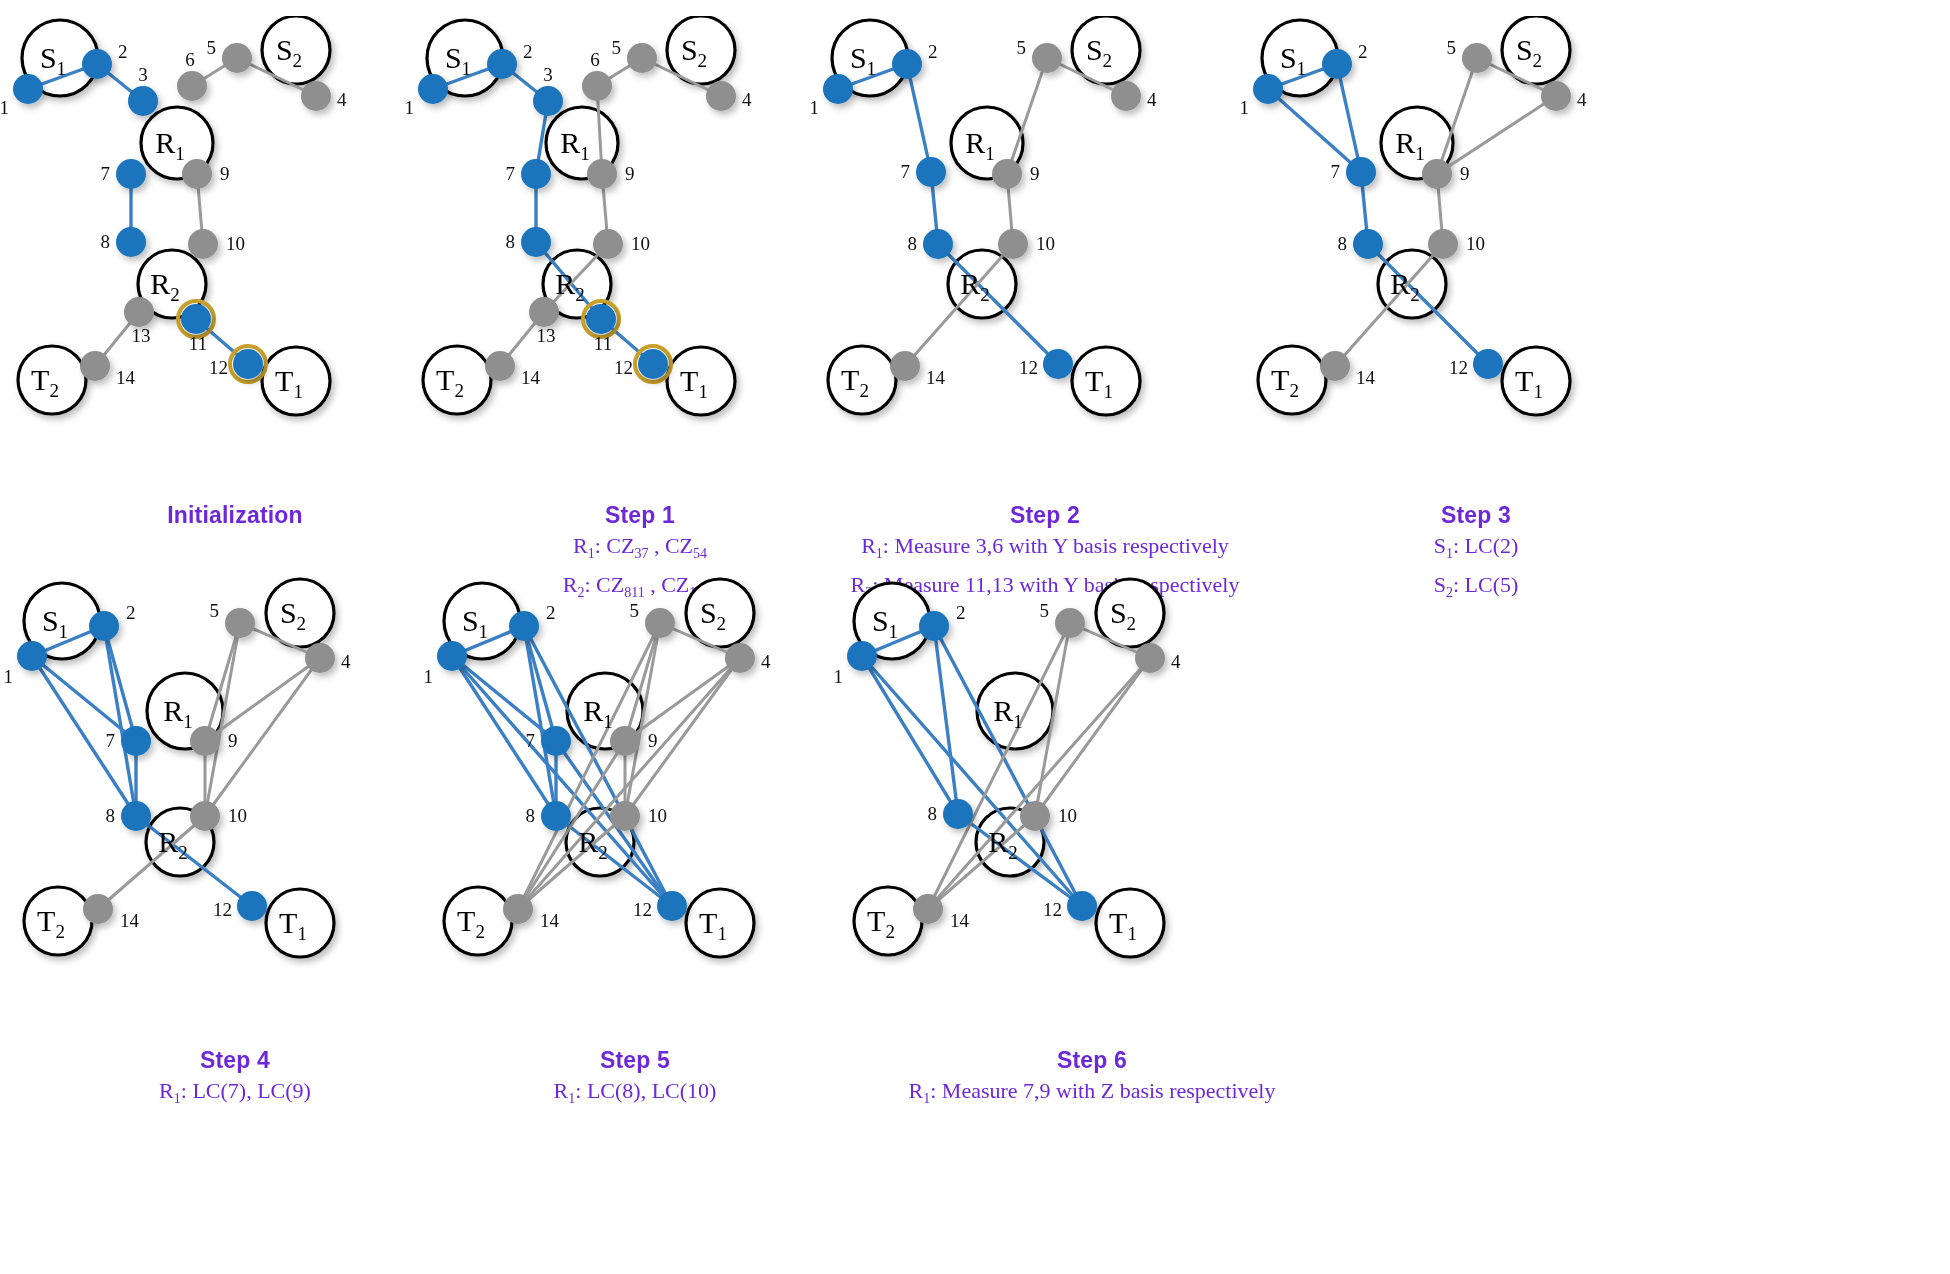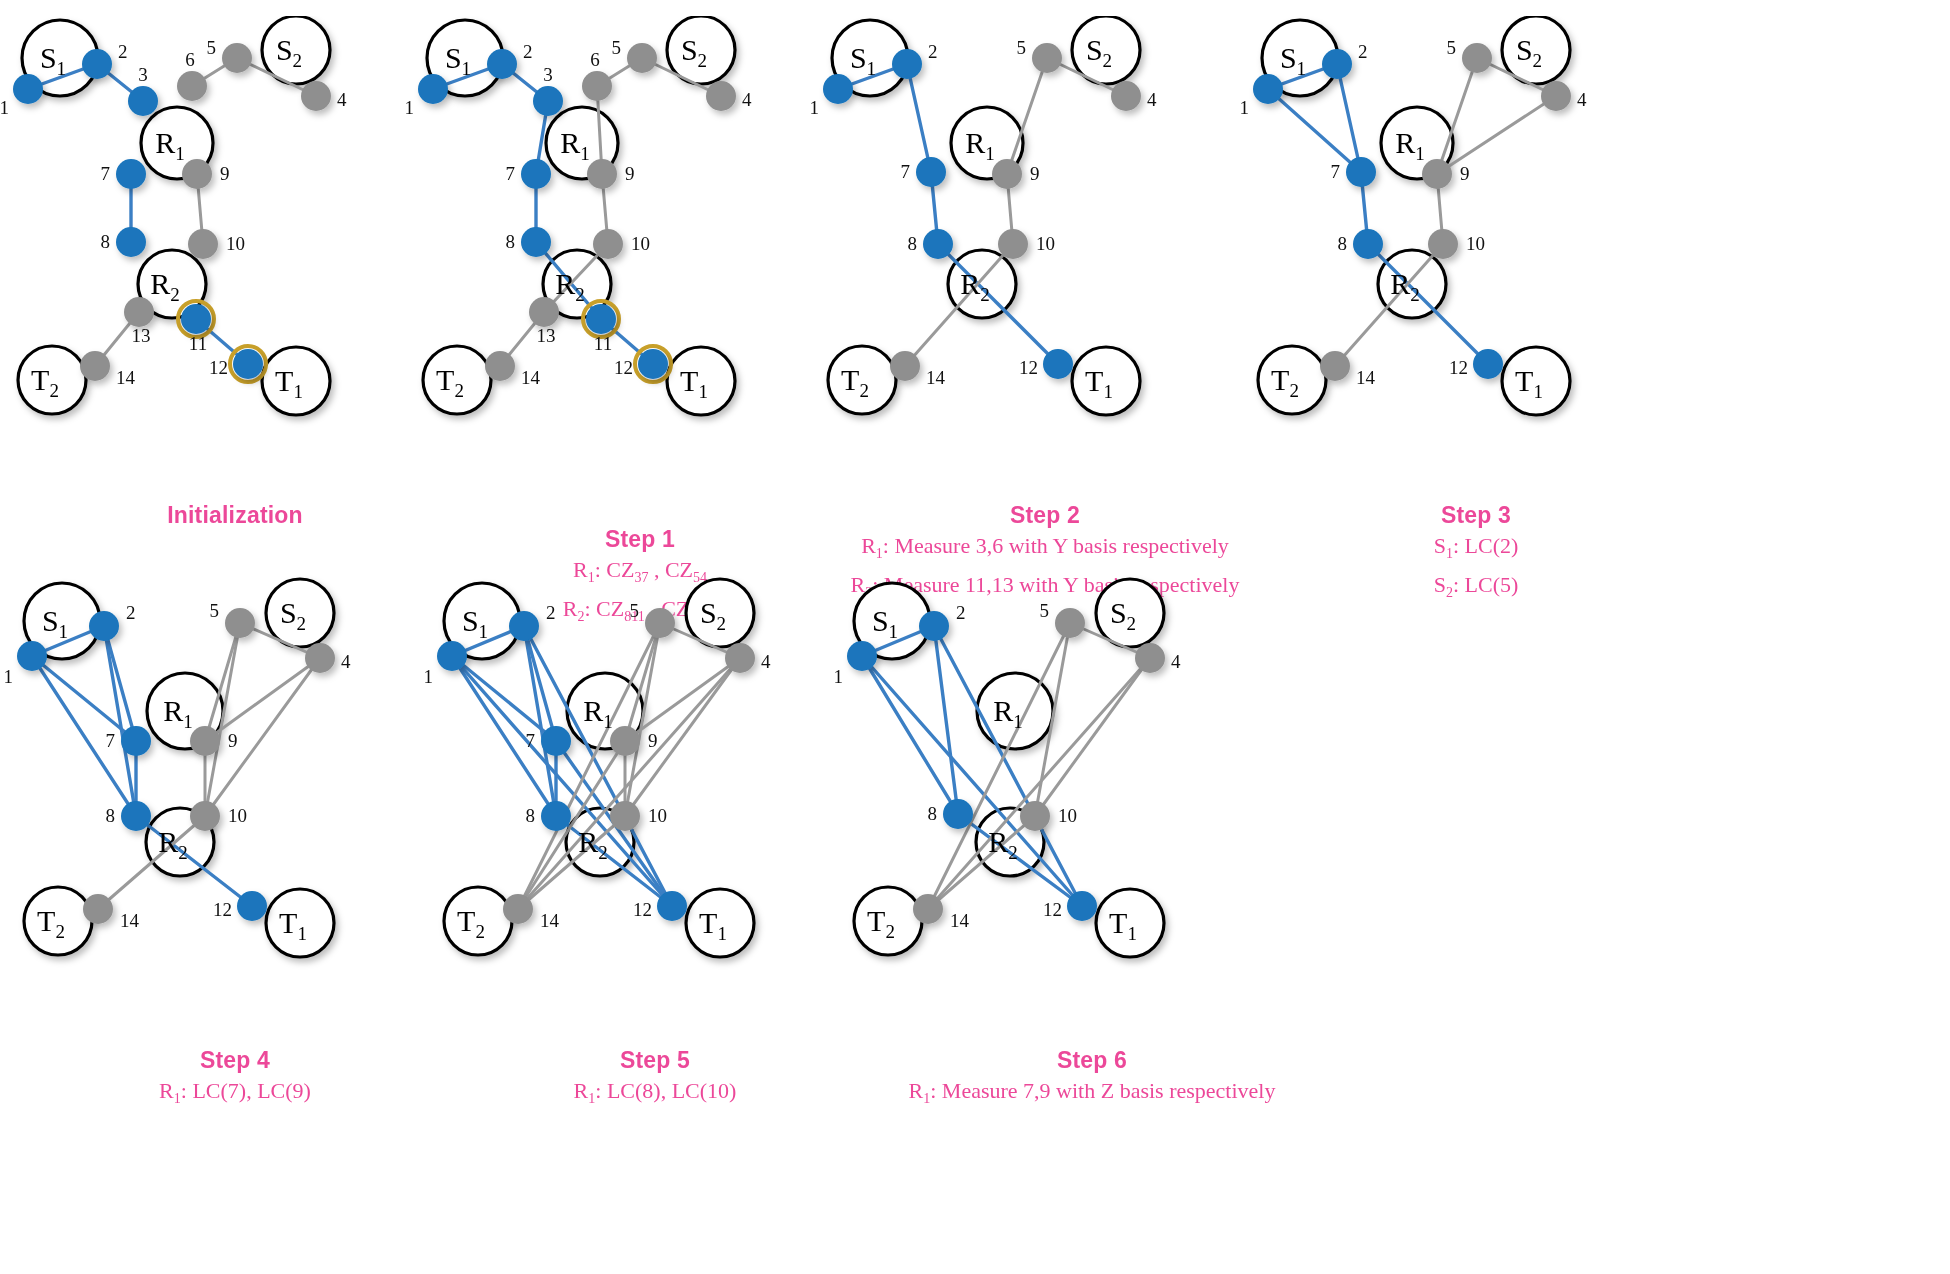--- a/index.html
+++ b/index.html
@@ -1,20 +1,20 @@
 <!DOCTYPE html>
 <html><head>
 <meta charset="utf-8">
 <style>
   html,body{margin:0;padding:0;background:#ffffff;}
   body{width:1950px;height:1274px;font-family:"Liberation Sans",sans-serif;overflow:hidden;}
   #stage{position:relative;width:1950px;height:1274px;}
   .panel{position:absolute;margin-top:16px;}
   .panel svg{display:block;}
-  .cap{position:absolute;text-align:center;font-family:"Liberation Sans",sans-serif;color:#ec4899;}
+  .cap{position:absolute;text-align:center;font-family:"Liberation Sans",sans-serif;color:#6d28d9;}
   .cap .title{font-weight:bold;font-size:23px;letter-spacing:.2px;line-height:30px;}
   .cap .line{font-size:22px;line-height:31px;white-space:nowrap;}
   .cap .line sub{font-size:14px;}
   .nodelbl{font-family:"Liberation Serif",serif;font-size:19px;fill:#111;}
   .hubtxt{font-family:"Liberation Serif",serif;font-size:30px;fill:#000;}
   .hubtxt tspan.sb{font-size:19px;}
 </style>
 </head>
 <body>
 
@@ -157,21 +157,21 @@
           <text x="110" y="232" class="nodelbl" text-anchor="end">8</text>
           <text x="220" y="164" class="nodelbl" text-anchor="start">9</text>
           <text x="226" y="234" class="nodelbl" text-anchor="start">10</text>
           <text x="198" y="334" class="nodelbl" text-anchor="middle">11</text>
           <text x="228" y="358" class="nodelbl" text-anchor="end">12</text>
           <text x="141" y="326" class="nodelbl" text-anchor="middle">13</text>
           <text x="116" y="368" class="nodelbl" text-anchor="start">14</text>
         </g>
       </svg>
     </div>
-    <div class="cap" style="left: 405px; top: 524px; width: 470px;">
+    <div class="cap" style="left: 405px; top: 500px; width: 470px;">
       <div class="title">Step 1</div>
       <div class="line"><span style="font-family:'Liberation Serif',serif;">R<sub>1</sub>: CZ<sub>37</sub> , CZ<sub>54</sub></span></div>
       <div class="line"><span style="font-family:'Liberation Serif',serif;">R<sub>2</sub>: CZ<sub>811</sub> , CZ<sub>1013</sub></span></div>
     </div>
     <div class="panel" style="left: 810px; top: 0px;">
       <svg width="470" height="440" viewBox="0 0 470 440">
         <defs>
           <filter id="sh-step2" x="-50%" y="-50%" width="200%" height="200%">
             <feDropShadow dx="3" dy="4" stdDeviation="3" flood-color="#000" flood-opacity="0.25"></feDropShadow>
           </filter>
@@ -432,21 +432,21 @@
           <text x="219" y="56" class="nodelbl" text-anchor="end">5</text>
           <text x="115" y="186" class="nodelbl" text-anchor="end">7</text>
           <text x="115" y="261" class="nodelbl" text-anchor="end">8</text>
           <text x="228" y="186" class="nodelbl" text-anchor="start">9</text>
           <text x="228" y="261" class="nodelbl" text-anchor="start">10</text>
           <text x="232" y="355" class="nodelbl" text-anchor="end">12</text>
           <text x="120" y="366" class="nodelbl" text-anchor="start">14</text>
         </g>
       </svg>
     </div>
-    <div class="cap" style="left: 420px; top: 1045px; width: 470px;">
+    <div class="cap" style="left: 400px; top: 1045px; width: 470px;">
       <div class="title">Step 5</div>
       <div class="line"><span style="font-family:'Liberation Serif',serif;">R<sub>1</sub>: LC(8), LC(10)</span></div>
     </div>
     <div class="panel" style="left: 830px; top: 545px;">
       <svg width="470" height="440" viewBox="0 0 470 440">
         <defs>
           <filter id="sh-step6" x="-50%" y="-50%" width="200%" height="200%">
             <feDropShadow dx="3" dy="4" stdDeviation="3" flood-color="#000" flood-opacity="0.25"></feDropShadow>
           </filter>
         </defs>

